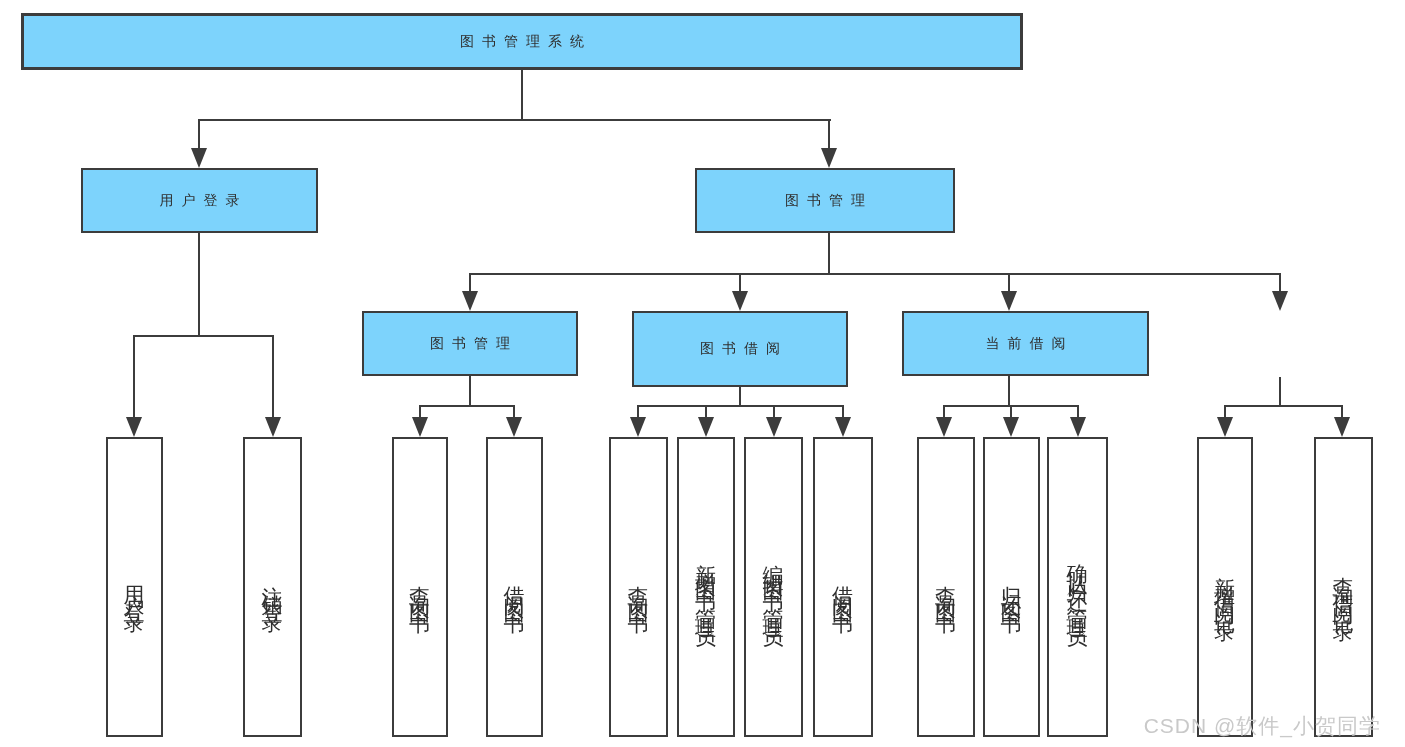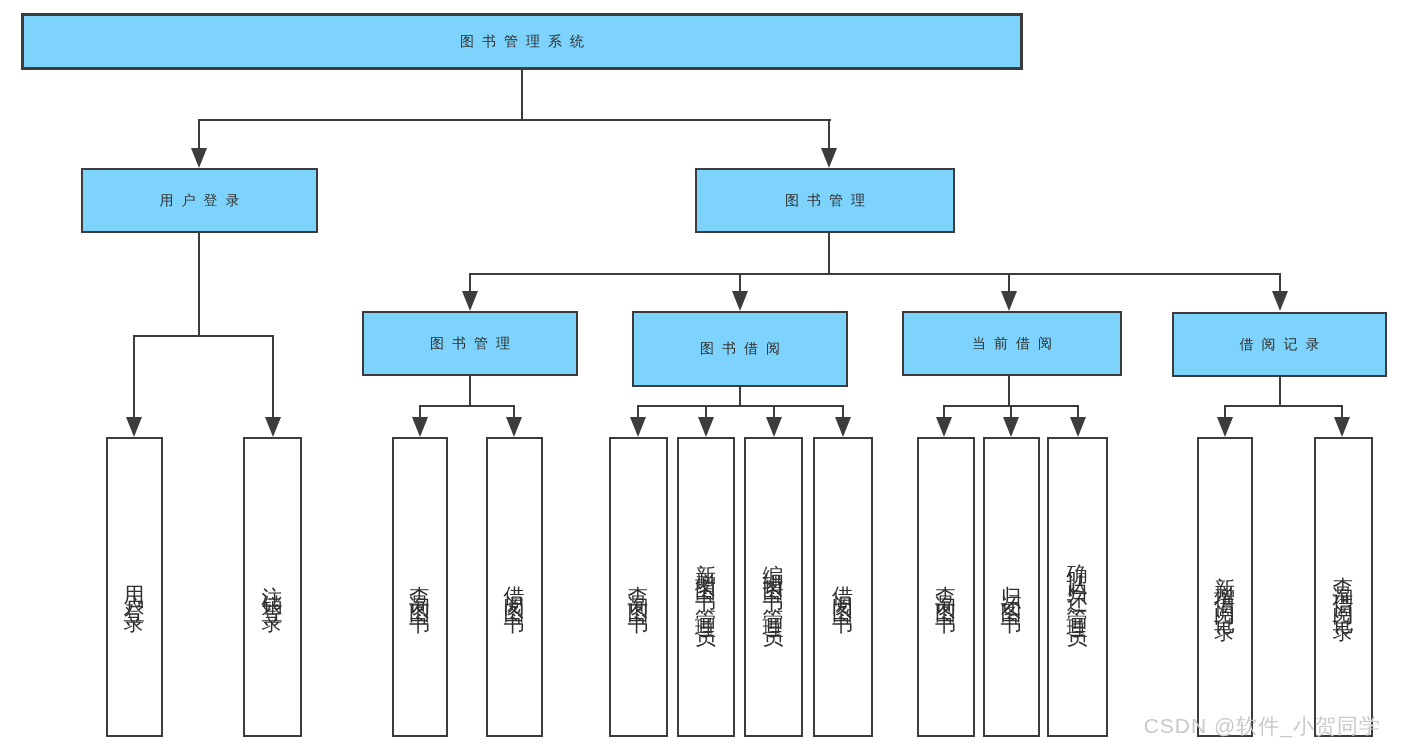--- a/index.html
+++ b/index.html
@@ -89,25 +89,22 @@
   <div class="box" style="left:695px;top:168px;width:260px;height:65px">
     <span>图书管理</span>
   </div>
 
   <div class="box" style="left:362px;top:311px;width:216px;height:65px">
     <span>图书管理</span>
   </div>
   <div class="box" style="left:632px;top:311px;width:216px;height:76px">
     <span>图书借阅</span>
   </div>
-  <div class="box" style="left:902px;top:311px;width:220px;height:65px">
+  <div class="box" style="left:902px;top:311px;width:247px;height:65px">
     <span>当前借阅</span>
-  </div>
-  <div class="box" style="left:1172px;top:312px;width:215px;height:65px">
-    <span>借阅记录</span>
   </div>
 
   <div class="vbox" style="left:106px;top:437px;width:57px;height:300px">
     <span class="vlabel">用户登录</span>
   </div>
   <div class="vbox" style="left:243px;top:437px;width:59px;height:300px">
     <span class="vlabel">注销登录</span>
   </div>
 
   <div class="vbox" style="left:392px;top:437px;width:56px;height:300px">

